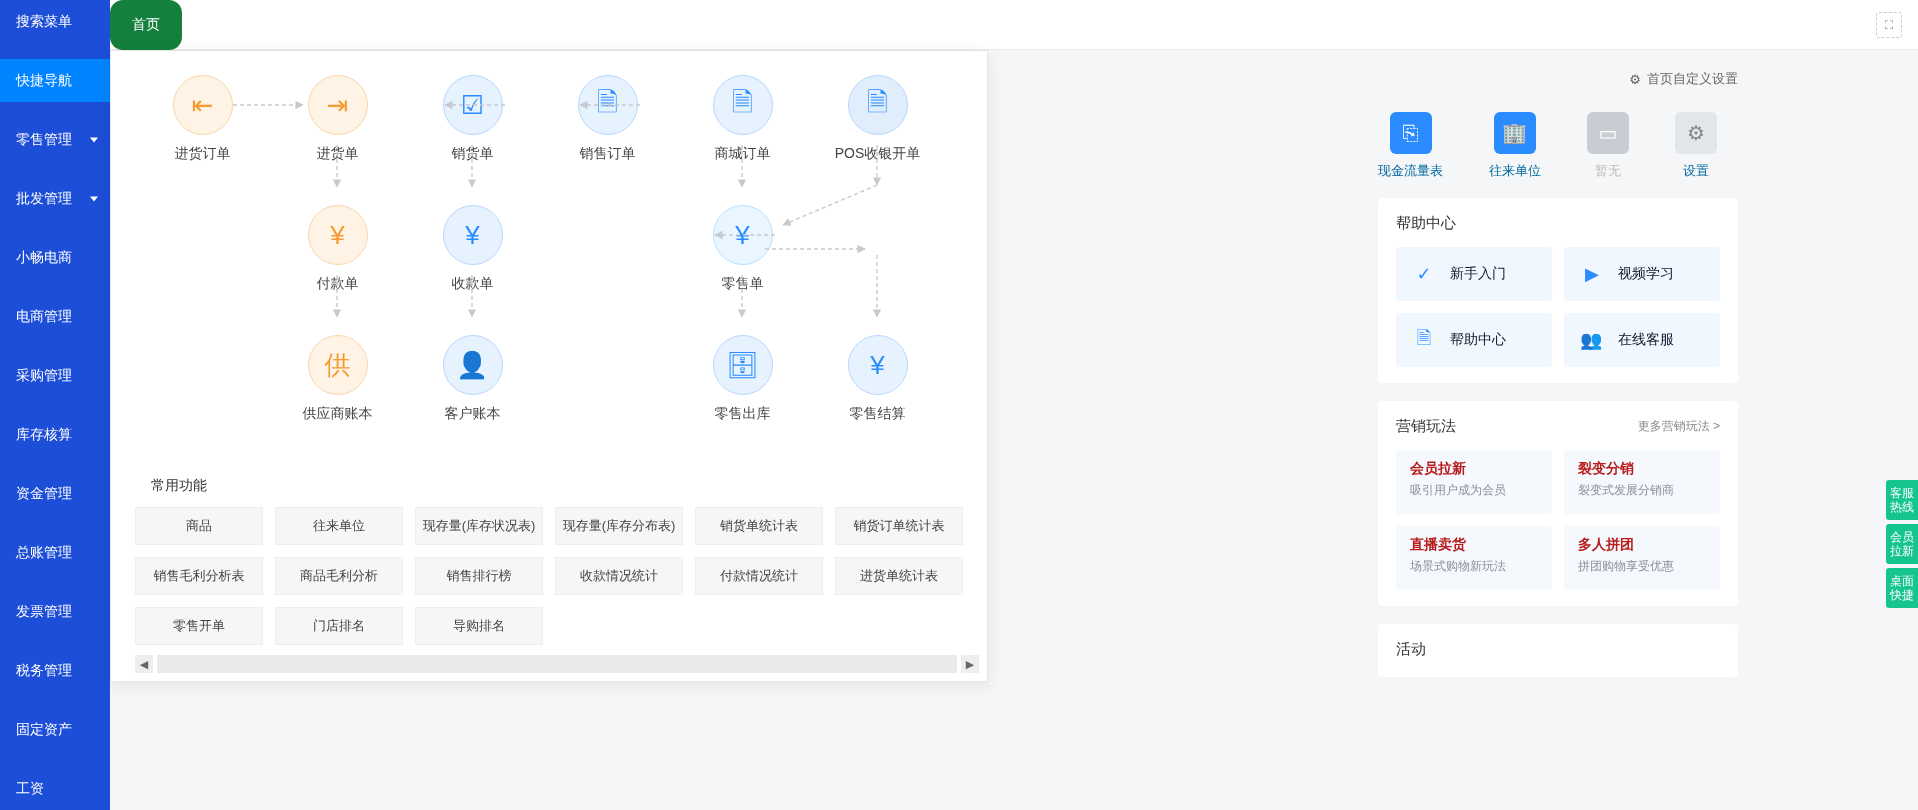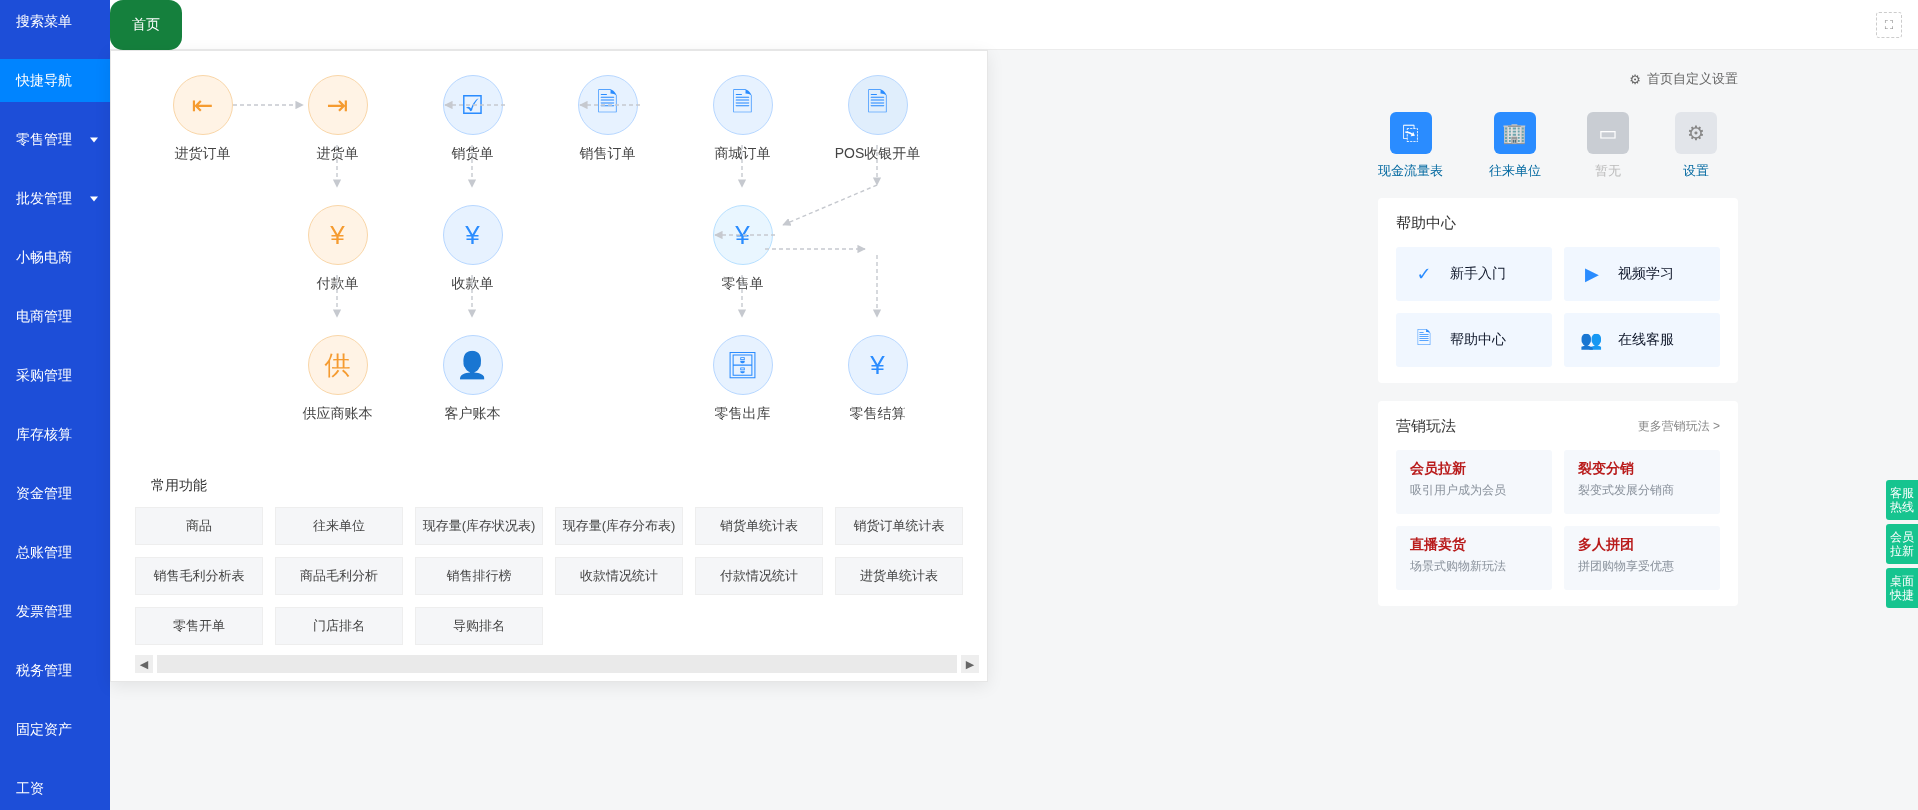--- a/index.html
+++ b/index.html
@@ -268,19 +268,24 @@
           <div class="t">直播卖货</div>
           <div class="s">场景式购物新玩法</div>
         </div>
         <div class="mkt-item">
           <div class="t">多人拼团</div>
           <div class="s">拼团购物享受优惠</div>
         </div>
       </div>
   </div>
 
+  <div class="panel" style="padding-bottom:4px;">
+    <div class="panel-head">
+        <span>活动</span>
+      </div>
+  </div>
 </div>
 
 <div class="float-btns" id="floatbtns">
     <div class="float-btn">客服热线</div>
     <div class="float-btn">会员拉新</div>
     <div class="float-btn">桌面快捷</div>
   </div>
 
 </body></html>

